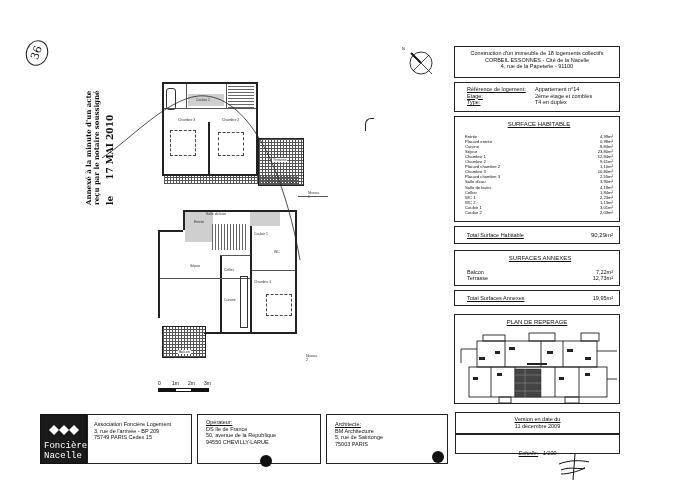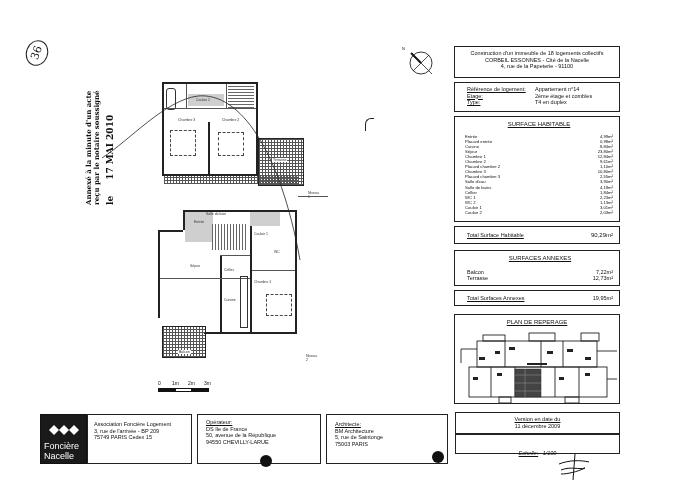--- a/index.html
+++ b/index.html
@@ -285,21 +285,21 @@
     <span class="abs small" style="left:30px;top:0;">2m</span>
     <span class="abs small" style="left:46px;top:0;">3m</span>
   </div>
   <div style="display:flex;margin-top:1px;">
     <div style="width:15px;height:2px;background:#111;border:0.6px solid #111;"></div>
     <div style="width:15px;height:2px;background:#fff;border:0.6px solid #111;"></div>
     <div style="width:15px;height:2px;background:#111;border:0.6px solid #111;"></div>
   </div>
 </div>
 
-<div class="box" style="left:40px;top:414px;width:47px;height:50px;background:#1a1a1a;border-color:#111;">
+<div class="box" style="left:40px;top:414px;width:47px;height:50px;background:#1a1a1a;border-color:#111;font-family:Liberation Mono, monospace;">
   <svg width="44" height="18" viewBox="0 0 44 18" style="position:absolute;left:1px;top:6px;">
     <polygon points="7,9 12,4 17,9 12,14" fill="#fff"></polygon>
     <polygon points="17,9 22,4 27,9 22,14" fill="#fff"></polygon>
     <polygon points="27,9 32,4 37,9 32,14" fill="#fff"></polygon>
   </svg>
   <div style="position:absolute;left:3px;top:26px;color:#fff;font-size:9px;line-height:10px;">Foncière</div>
   <div style="position:absolute;left:3px;top:36px;color:#fff;font-size:9px;line-height:10px;">Nacelle</div>
 </div>
 
 <div class="box" style="left:87px;top:414px;width:105px;height:50px;padding:6px 0 0 6px;">

